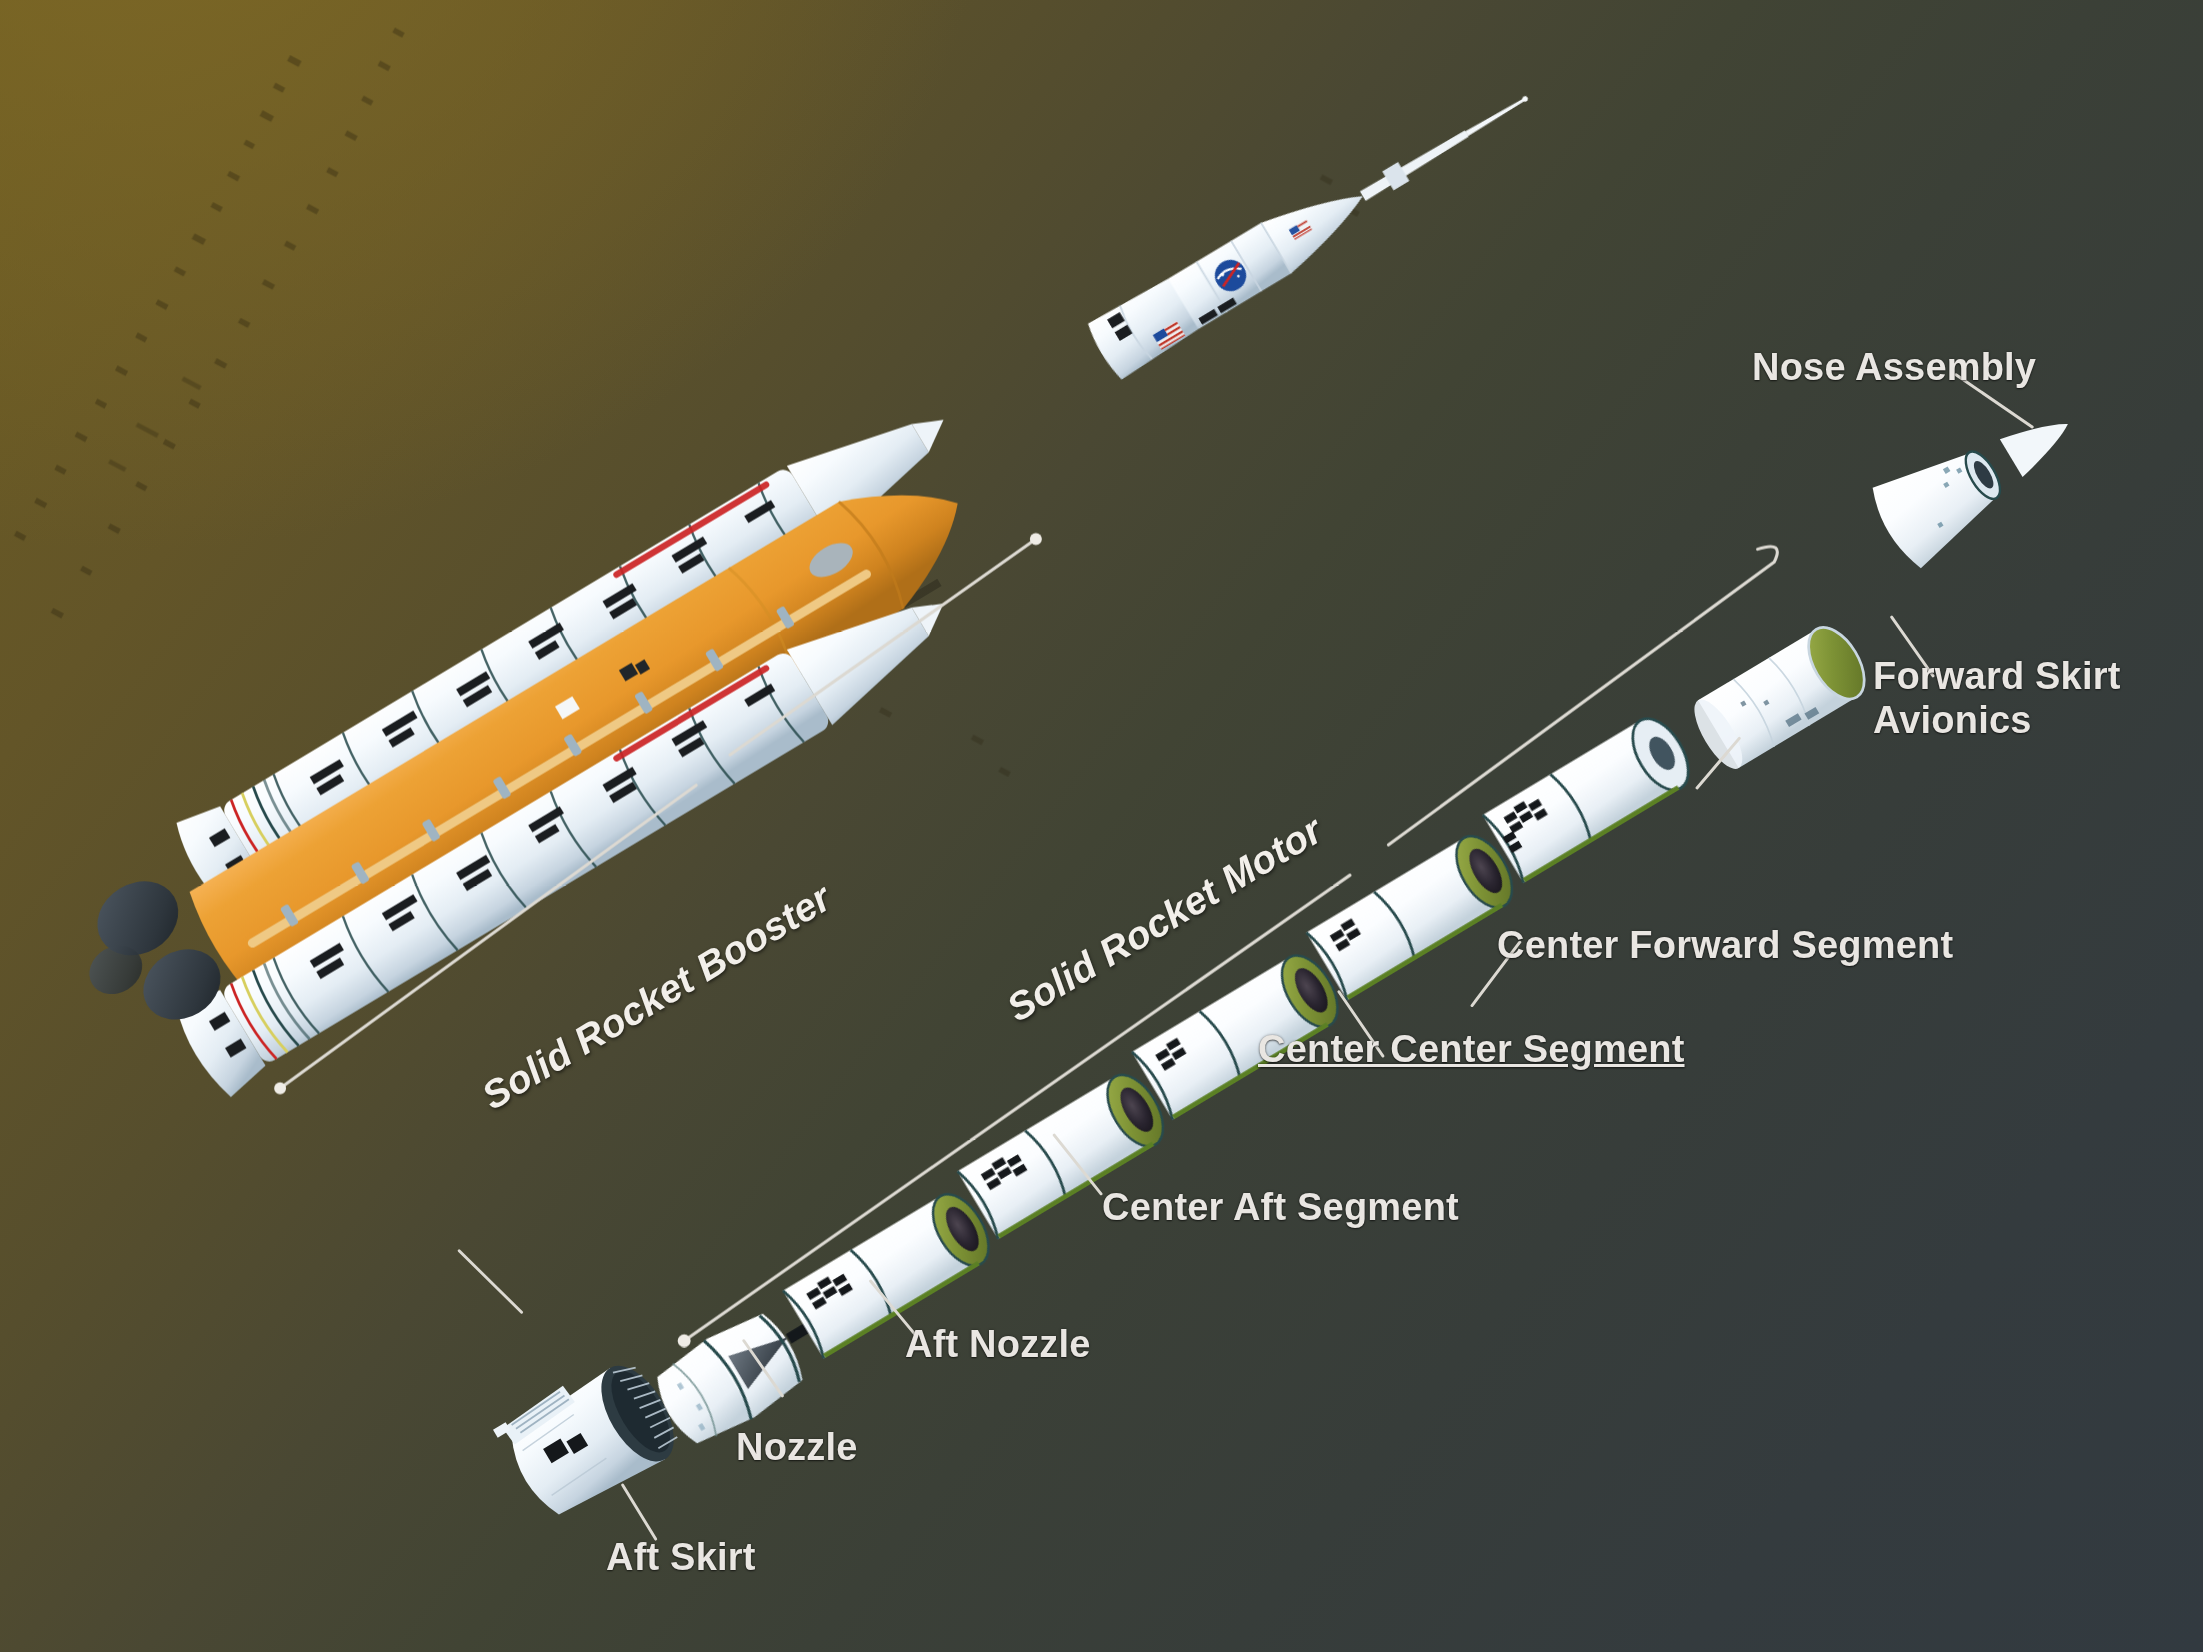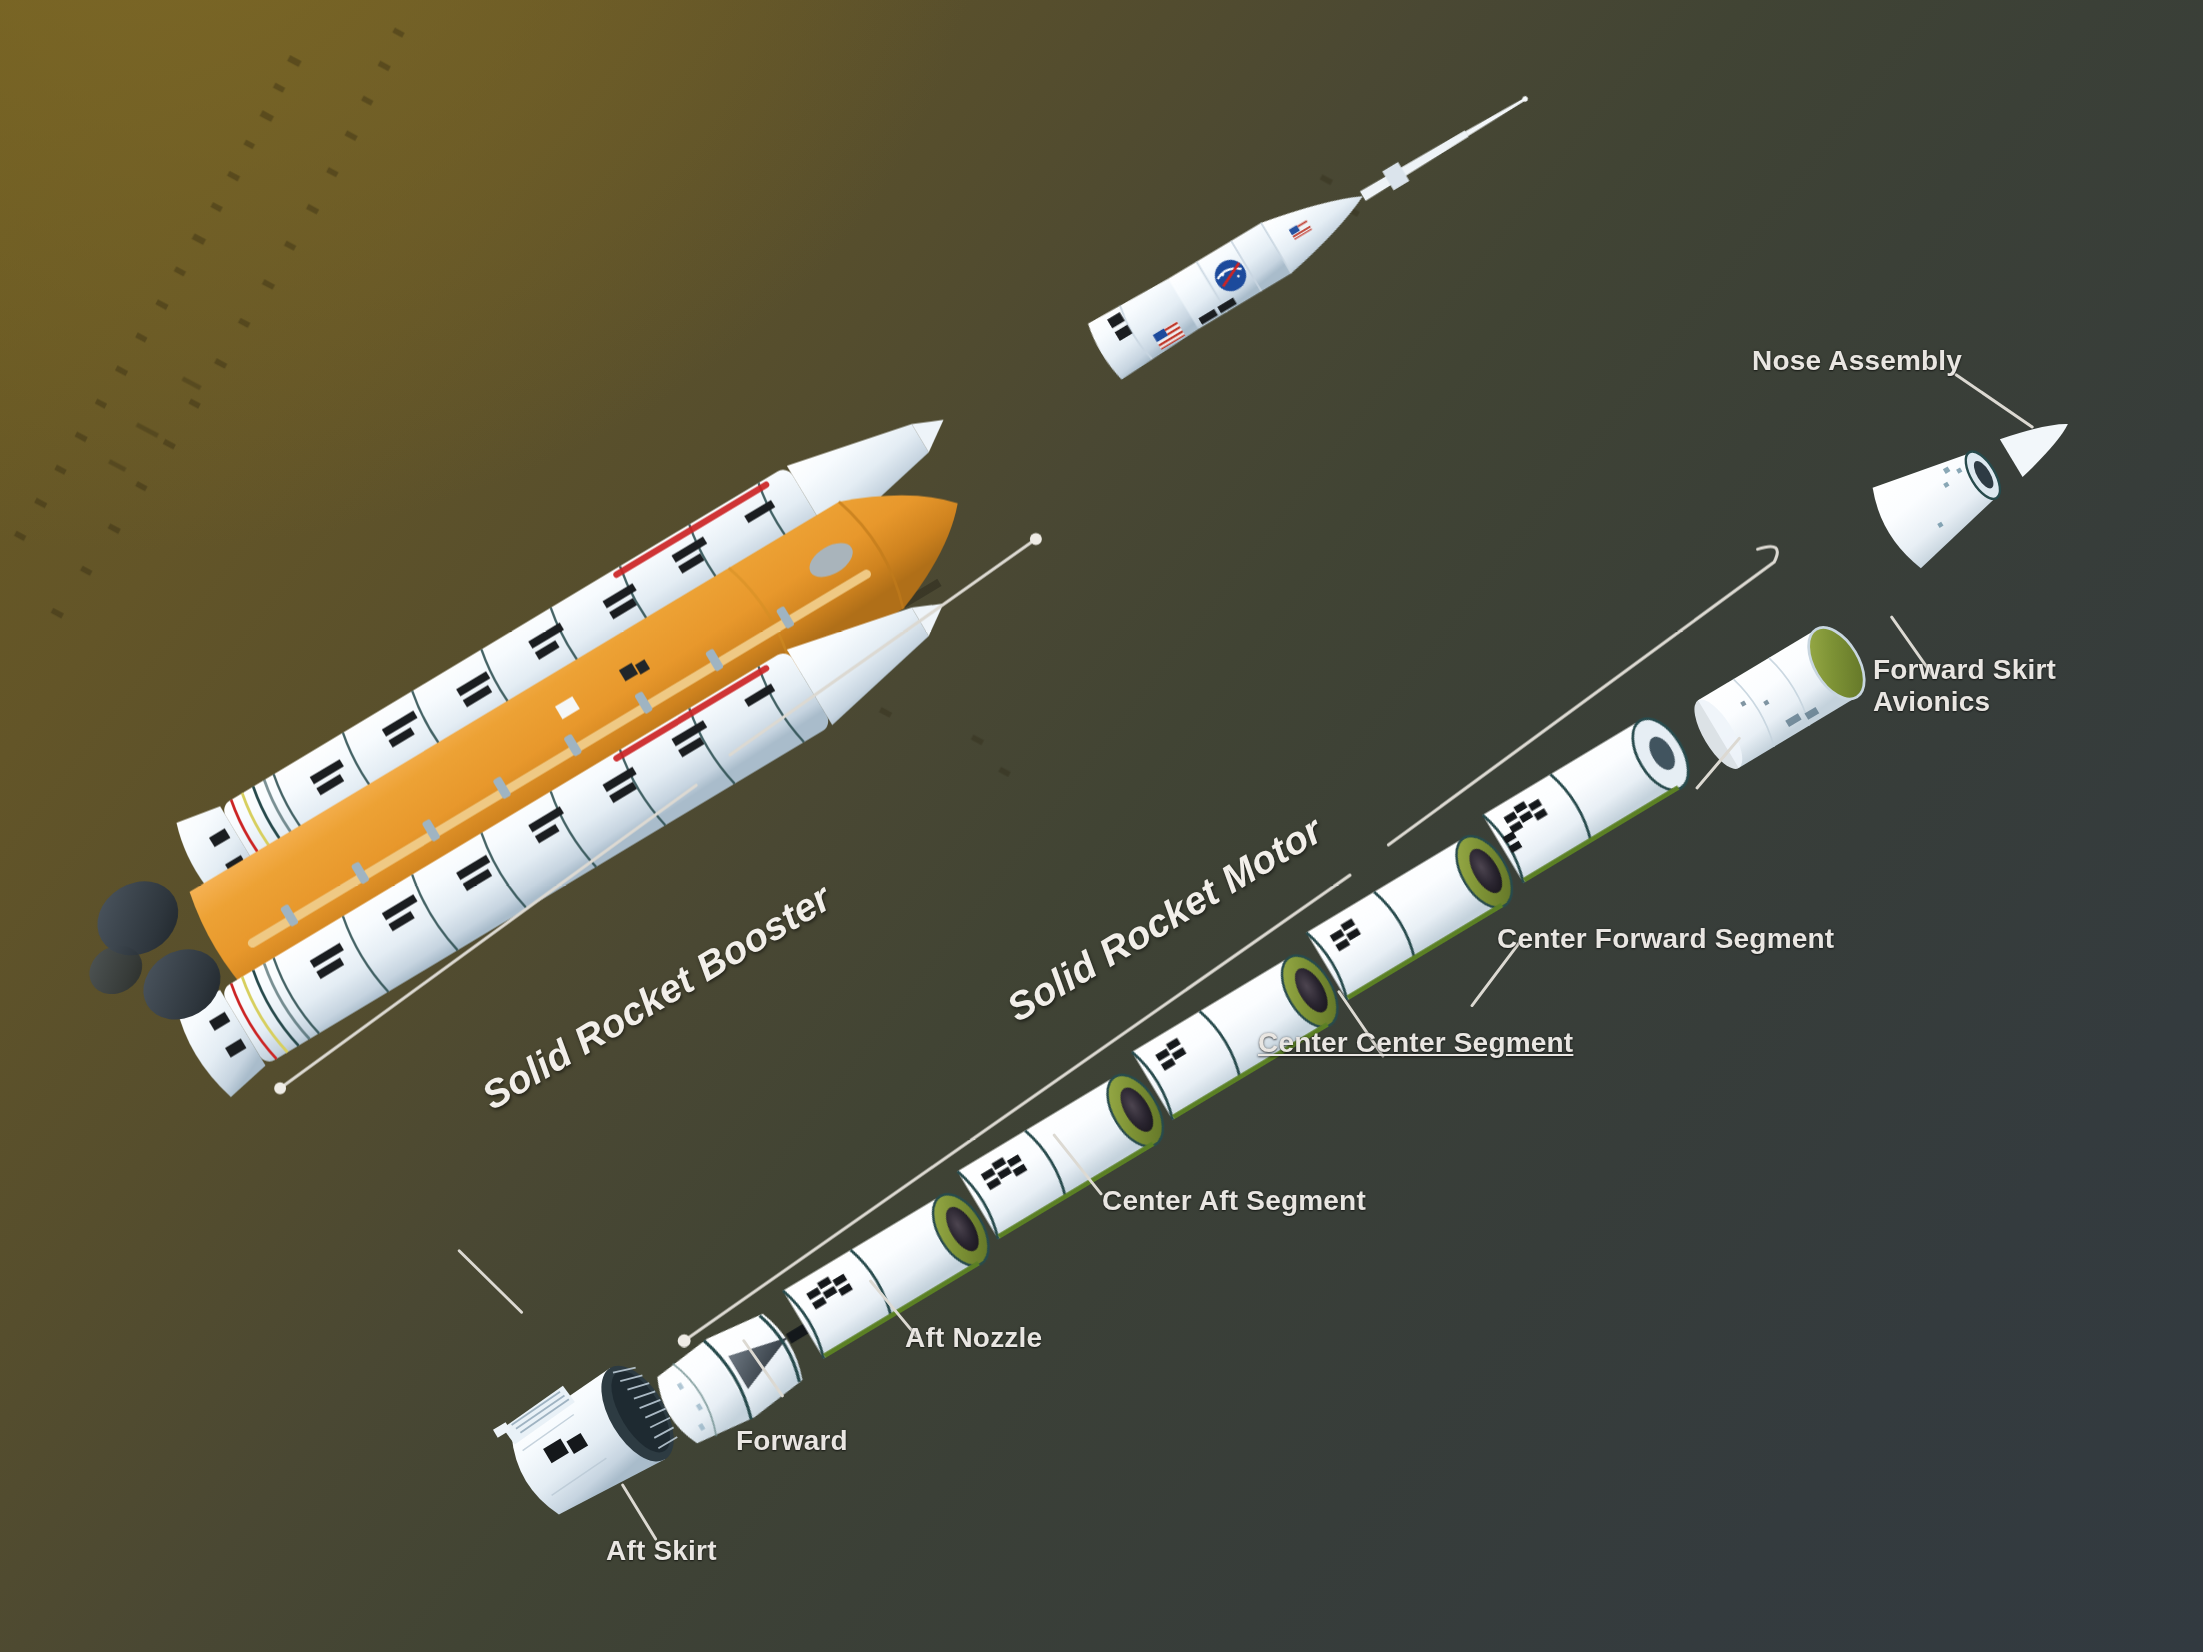--- a/index.html
+++ b/index.html
@@ -26,21 +26,21 @@
   .lbl{
     position:absolute;
     color:#e9e6e2;
     font-weight:bold;
     letter-spacing:0.2px;
     line-height:1.16;
     white-space:pre-line;
     text-shadow:0 0.9px 1.8px rgba(0,0,0,.55), 0 0 2.8px rgba(0,0,0,.4);
     user-select:none;
   }
-  .lbl.sz1{font-size:28px;}
+  .lbl.sz1{font-size:38px;}
   .rot{
     font-style:italic;
     font-weight:bold;
     font-size:39px;
     color:#f2efea;
     text-shadow:0 1.8px 3.7px rgba(0,0,0,.6);
     transform-origin:0 0;
   }
 </style>
 </head>
@@ -564,21 +564,21 @@
 
 
   <div class="lbl sz1" style="left:1497px;top:923px;">Center Forward Segment</div>
 
   <div class="lbl sz1" style="left:1258px;top:1027px;text-decoration:underline;">Center Center Segment</div>
 
   <div class="lbl sz1" style="left:1102px;top:1185px;">Center Aft Segment</div>
 
   <div class="lbl sz1" style="left:905px;top:1322px;">Aft Nozzle</div>
 
-  <div class="lbl sz1" style="left:736px;top:1425px;">Forward</div>
+  <div class="lbl sz1" style="left:736px;top:1425px;">Nozzle</div>
 
 
   <div class="lbl sz1" style="left:606px;top:1535px;">Aft Skirt</div>
 
   <div class="lbl rot" style="left:474px;top:1080px;transform:rotate(-31deg);">Solid Rocket Booster</div>
 
   <div class="lbl rot" style="left:999px;top:992px;transform:rotate(-31deg);">Solid Rocket Motor</div>
 
 </div>
 

